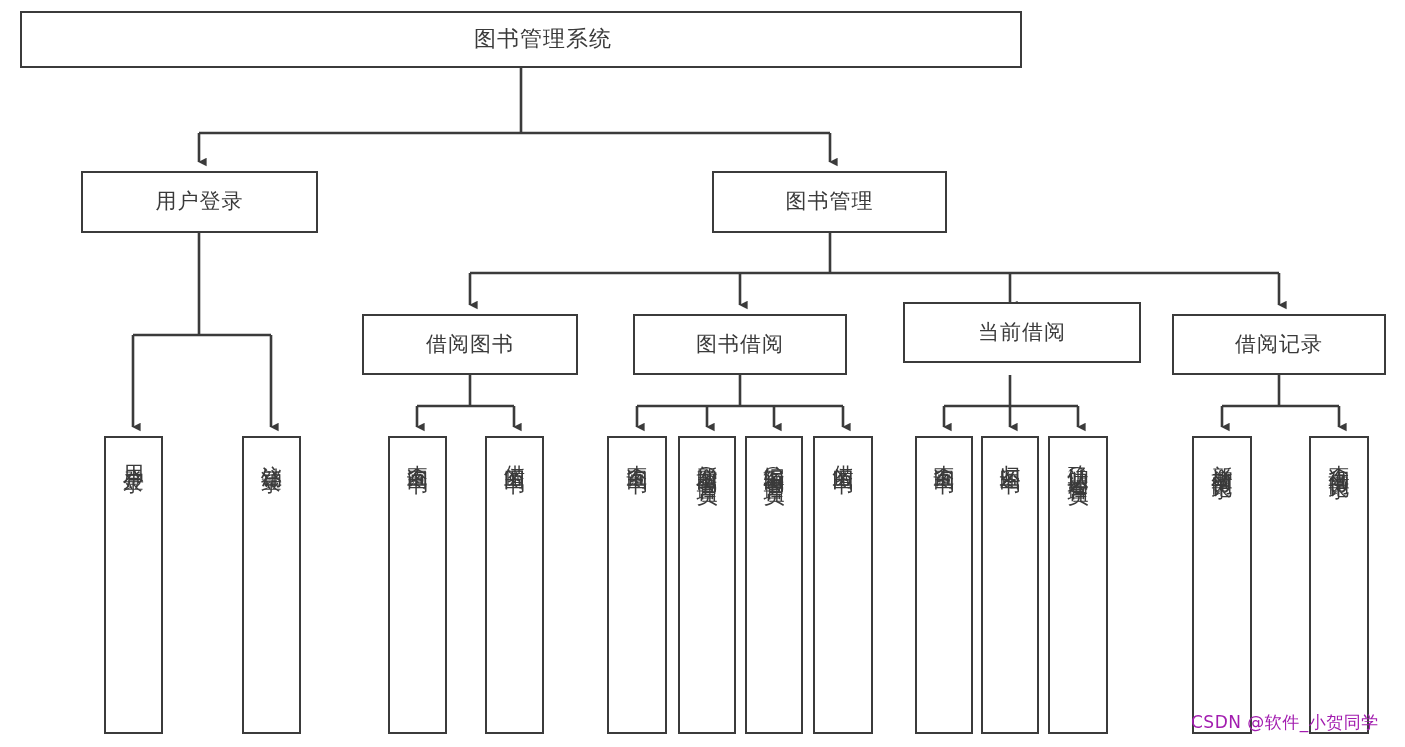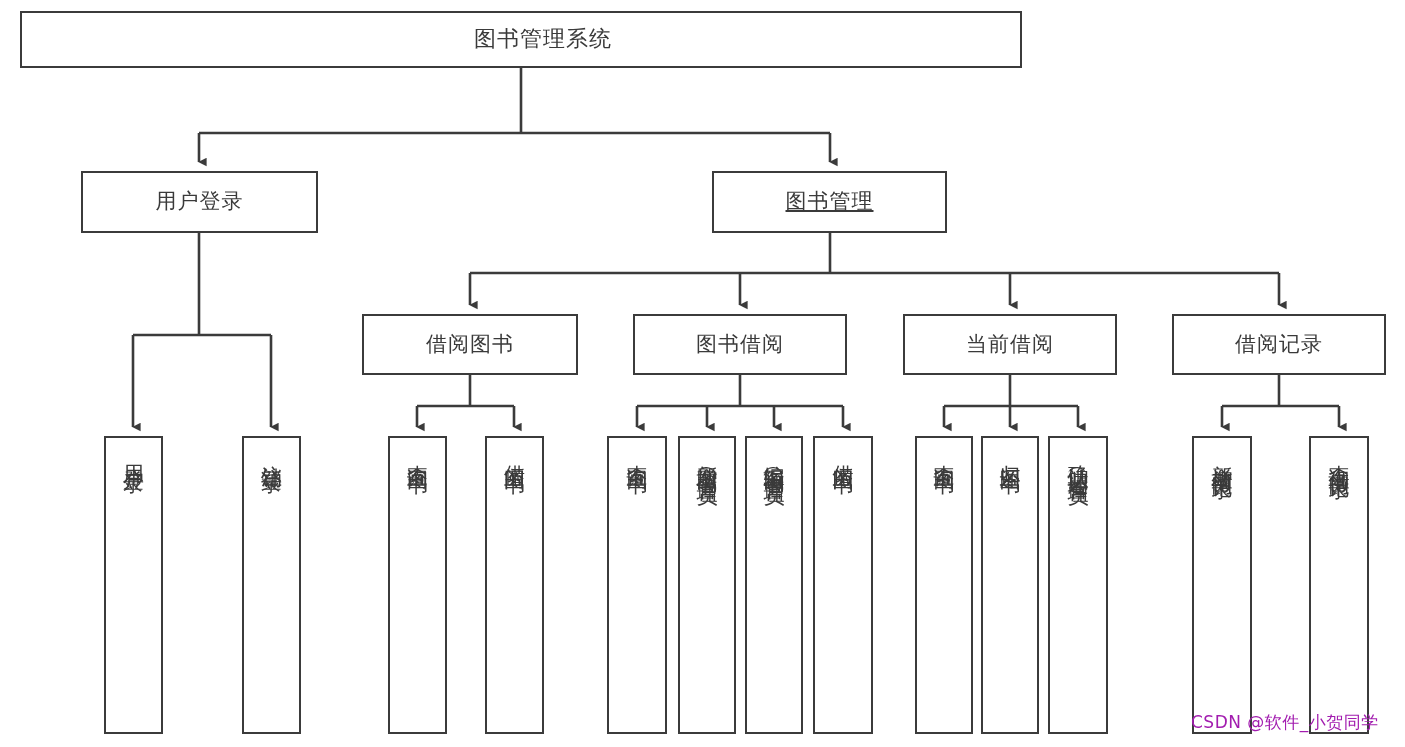--- a/index.html
+++ b/index.html
@@ -125,31 +125,31 @@
     </g>
   </svg>
 
   <div class="node horiz root" style="left:20px; top:11px; width:1002px; height:57px;padding-left:44px;">
     <span>图书管理系统</span>
   </div>
 
   <div class="node horiz" style="left:81px; top:171px; width:237px; height:62px;">
     <span>用户登录</span>
   </div>
-  <div class="node horiz" style="left:712px; top:171px; width:235px; height:62px;text-decoration:underline;">
+  <div class="node horiz" style="left:712px; top:171px; width:235px; height:62px;">
     <span>图书管理</span>
   </div>
 
   <div class="node horiz" style="left:362px; top:314px; width:216px; height:61px;">
     <span>借阅图书</span>
   </div>
   <div class="node horiz" style="left:633px; top:314px; width:214px; height:61px;">
     <span>图书借阅</span>
   </div>
-  <div class="node horiz" style="left:903px; top:314px; width:214px; height:61px;">
+  <div class="node horiz" style="left:903px; top:302px; width:238px; height:61px;">
     <span>当前借阅</span>
   </div>
   <div class="node horiz" style="left:1172px; top:314px; width:214px; height:61px;text-align:right;">
     <span>借阅记录</span>
   </div>
 
   <div class="node vert" style="left:104px; top:436px; width:59px; height:298px;">
     <span class="vert-label">用户登录</span>
   </div>
   <div class="node vert" style="left:242px; top:436px; width:59px; height:298px;">

